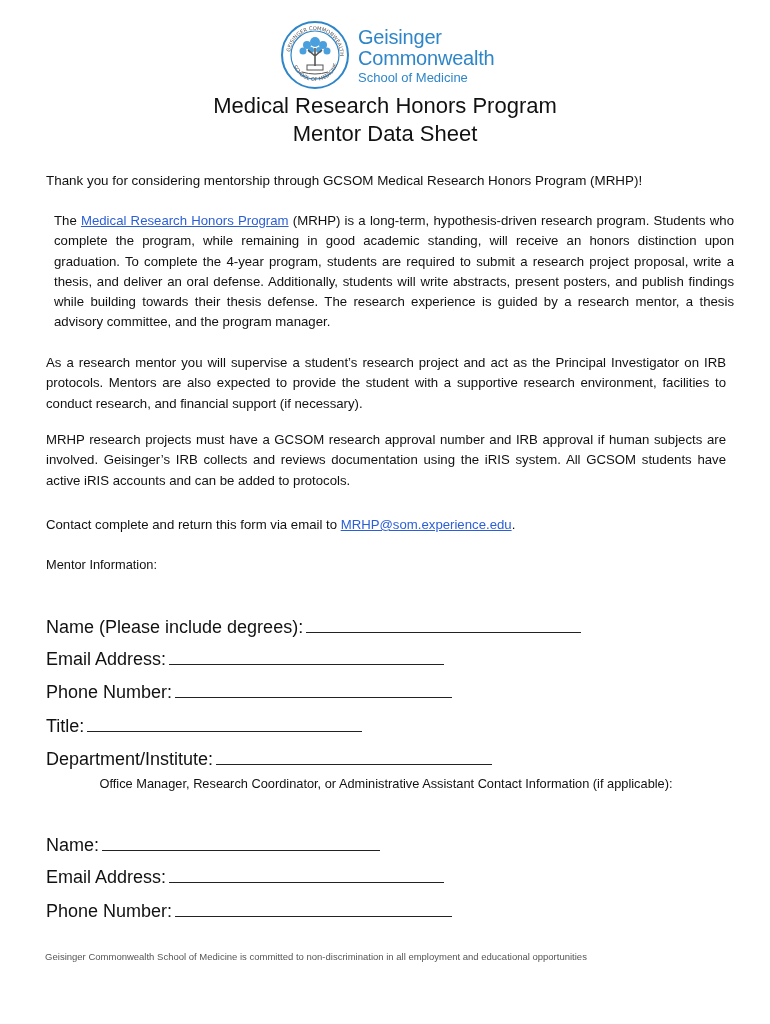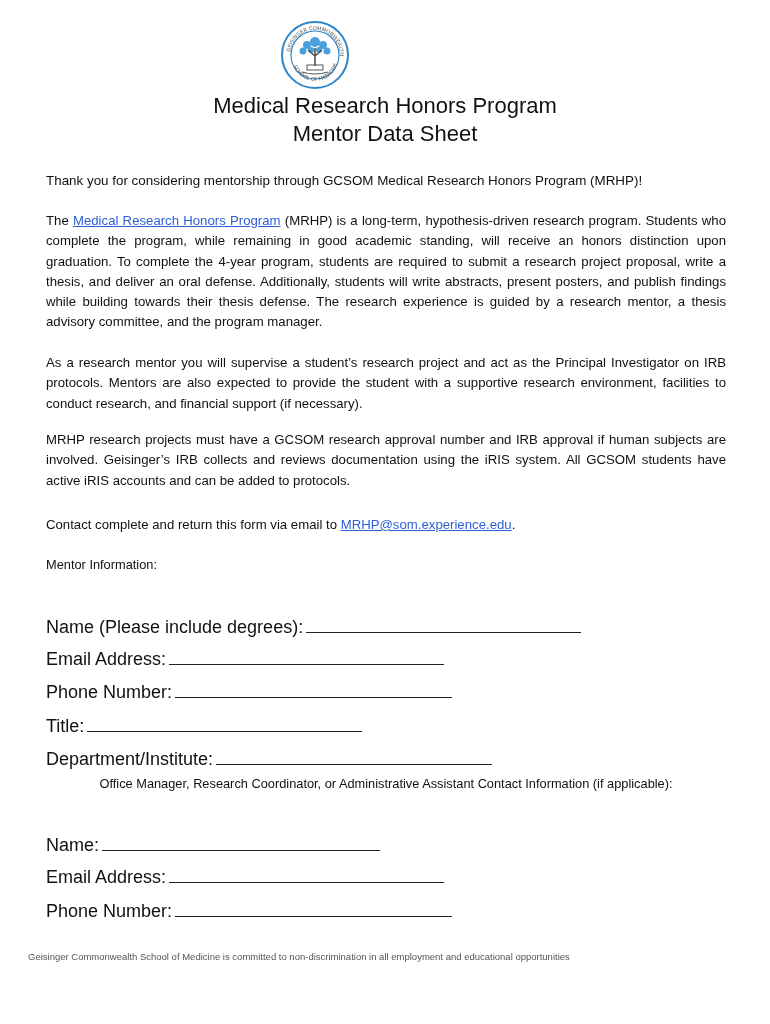--- a/index.html
+++ b/index.html
@@ -13,21 +13,21 @@
   .logo-text .l3 { font-size: 13px; margin-top: 3px; }
   .title { position: absolute; left: 0; width: 770px; text-align: center; font-size: 22px; color: #111; }
   .t1 { top: 93px; }
   .t2 { top: 121px; }
   .content { position: absolute; left: 46px; width: 680px; font-size: 13.2px; line-height: 20.3px; }
   .bold { font-weight: normal; }
   .para { text-align: justify; margin: 0; }
   a.link { color: #2c5fd6; text-decoration: underline; }
   .field { position: absolute; left: 46px; font-size: 18px; white-space: nowrap; margin-top: 28px; }
   .field .line { display: inline-block; border-bottom: 1px solid #222; height: 12px; vertical-align: baseline; margin-left: 3px; }
-  .footer { position: absolute; top: 951px; left: 0; width: 632px; font-size: 9.5px; color: #555; margin-left: 28px; }
+  .footer { position: absolute; top: 951px; left: 0; width: 632px; text-align: center; font-size: 9.5px; color: #555; }
 </style>
 </head>
 <body>
 
 <div class="logo">
   <svg class="seal" viewBox="0 0 70 70">
     <circle cx="35" cy="35" r="33" fill="#fff" stroke="#2e86c9" stroke-width="2"></circle>
     <circle cx="35" cy="35" r="24" fill="#fff" stroke="#2e86c9" stroke-width="1.2"></circle>
     <g fill="#4aa0dc">
       <circle cx="35" cy="22" r="5"></circle>
@@ -39,28 +39,33 @@
         <circle cx="39" cy="30" r="3"></circle>
     </g>
     <path d="M35 28 L35 46 M35 36 L28 30 M35 36 L42 30" stroke="#555" stroke-width="1.6" fill="none"></path>
     <rect x="27" y="45" width="16" height="5" fill="none" stroke="#555" stroke-width="1"></rect>
     <path d="M22 52 Q35 56 48 52" stroke="#555" stroke-width="1" fill="none"></path>
     <path id="arcTop" d="M10 35 A25 25 0 0 1 60 35" fill="none"></path>
     <path id="arcBot" d="M12 38 A23 23 0 0 0 58 38" fill="none"></path>
     <text font-size="5.2" fill="#555" font-family="DejaVu Sans, sans-serif"><textPath href="#arcTop" startOffset="3">GEISINGER COMMONWEALTH</textPath></text>
     <text font-size="5.2" fill="#555" font-family="DejaVu Sans, sans-serif"><textPath href="#arcBot" startOffset="8">SCHOOL OF MEDICINE</textPath></text>
   </svg>
+  <div class="logo-text">
+    <div class="l1">Geisinger</div>
+    <div class="l2">Commonwealth</div>
+    <div class="l3">School of Medicine</div>
+  </div>
 </div>
 
 <div class="title t1">Medical Research Honors Program</div>
 <div class="title t2">Mentor Data Sheet</div>
 
 <div class="content bold" style="top:171px; font-size:13.4px;">Thank you for considering mentorship through GCSOM Medical Research Honors Program (MRHP)!</div>
 
-<p class="content para" style="top:211px;">
+<p class="content para" style="top:211px;margin-left:8px;">
   <span>The </span><a class="link" href="#">Medical Research Honors Program</a><span> (MRHP) is a long-term, hypothesis-driven research program. Students who complete the program, while remaining in good academic standing, will receive an honors distinction upon graduation. To complete the 4-year program, students are required to submit a research project proposal, write a thesis, and deliver an oral defense. Additionally, students will write abstracts, present posters, and publish findings while building towards their thesis defense. The research experience is guided by a research mentor, a thesis advisory committee, and the program manager.</span>
 </p>
 
 <p class="content para" style="top:353px;">As a research mentor you will supervise a student’s research project and act as the Principal Investigator on IRB protocols. Mentors are also expected to provide the student with a supportive research environment, facilities to conduct research, and financial support (if necessary).</p>
 
 <p class="content para" style="top:430px;">MRHP research projects must have a GCSOM research approval number and IRB approval if human subjects are involved. Geisinger’s IRB collects and reviews documentation using the iRIS system. All GCSOM students have active iRIS accounts and can be added to protocols.</p>
 
 <p class="content" style="top:515px; margin:0;">
   <span>Contact complete and return this  form via email to </span><a class="link" href="#">MRHP@som.experience.edu</a><span>.</span>
 </p>

